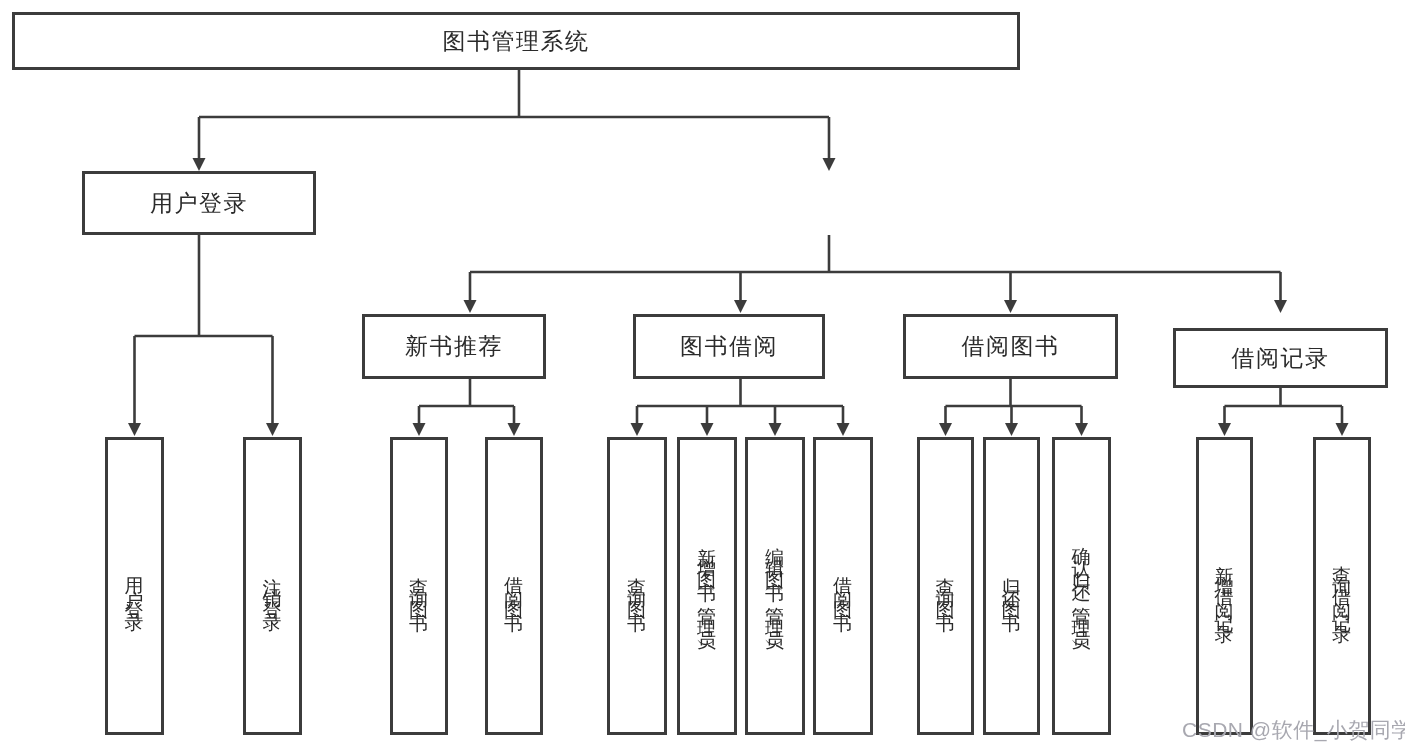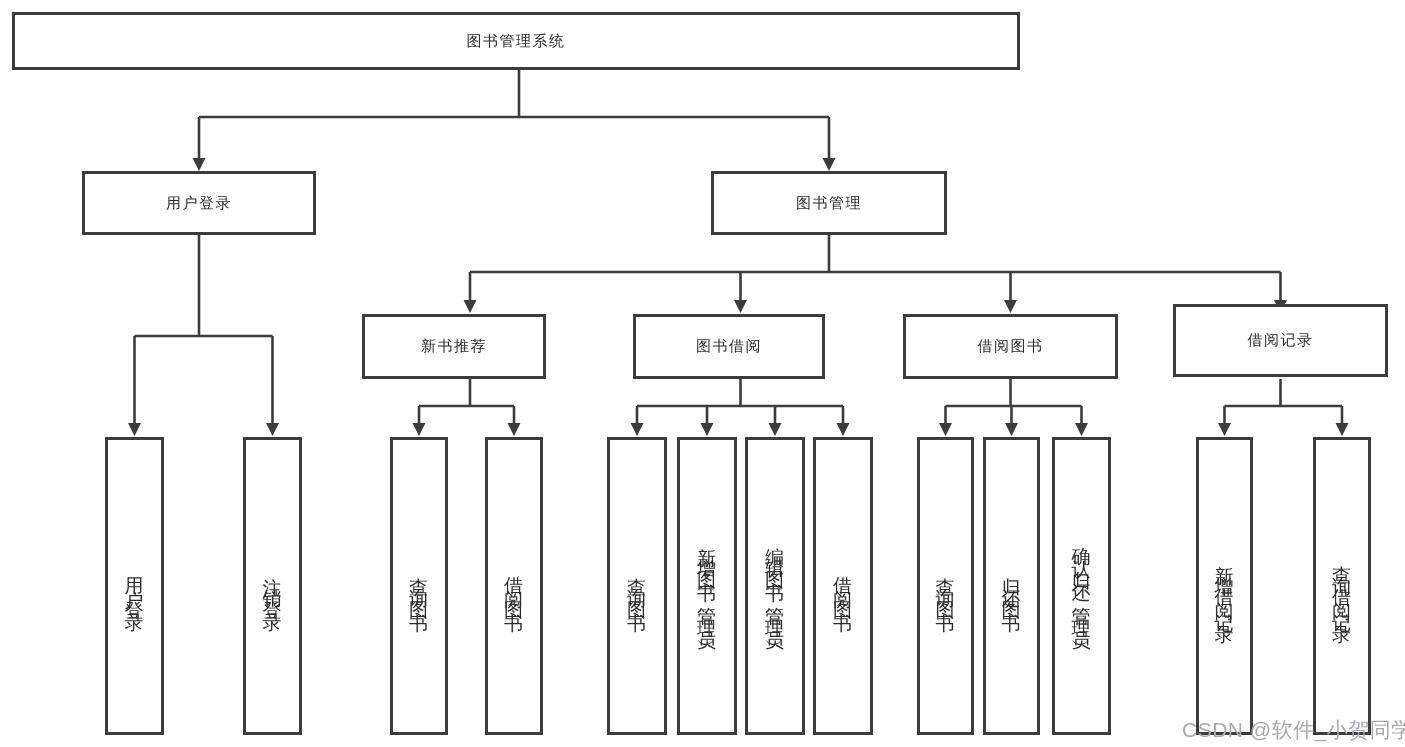--- a/index.html
+++ b/index.html
@@ -28,21 +28,21 @@
     position:absolute;
     box-sizing:border-box;
     border:3px solid var(--line);
     background:#fff;
     display:flex;
     align-items:center;
     justify-content:center;
     color:var(--text);
   }
   .node.h span{
-    font-size:15px;
+    font-size:23px;
     letter-spacing:1.5px;
     white-space:nowrap;
   }
   .node.v span{
     writing-mode:vertical-rl;
     text-orientation:mixed;
     font-size:19px;
     letter-spacing:12px;
     line-height:1;
   }
@@ -100,34 +100,31 @@
     </g>
   </svg>
 
   <div class="node h" style="left:12px;top:12px;width:1008px;height:58px">
     <span>图书管理系统</span>
   </div>
 
   <div class="node h" style="left:82px;top:171px;width:234px;height:64px">
     <span>用户登录</span>
   </div>
-  <div class="node h" style="left:711px;top:171px;width:236px;height:64px">
-    <span>图书管理</span>
-  </div>
 
   <div class="node h" style="left:362px;top:314px;width:184px;height:65px">
     <span>新书推荐</span>
   </div>
   <div class="node h" style="left:633px;top:314px;width:192px;height:65px">
     <span>图书借阅</span>
   </div>
   <div class="node h" style="left:903px;top:314px;width:215px;height:65px">
     <span>借阅图书</span>
   </div>
-  <div class="node h" style="left:1173px;top:304px;width:215px;height:73px">
+  <div class="node h" style="left:1173px;top:328px;width:215px;height:60px">
     <span>借阅记录</span>
   </div>
 
   <div class="node v" style="left:105px;top:437px;width:59px;height:298px">
     <span>用户登录</span>
   </div>
   <div class="node v" style="left:243px;top:437px;width:59px;height:298px">
     <span>注销登录</span>
   </div>
 

